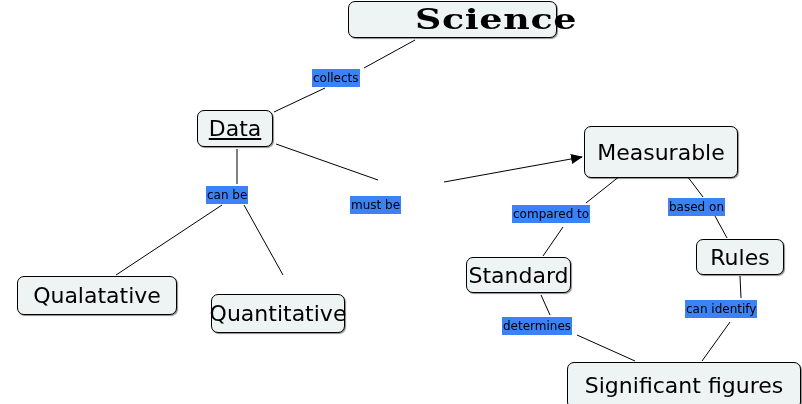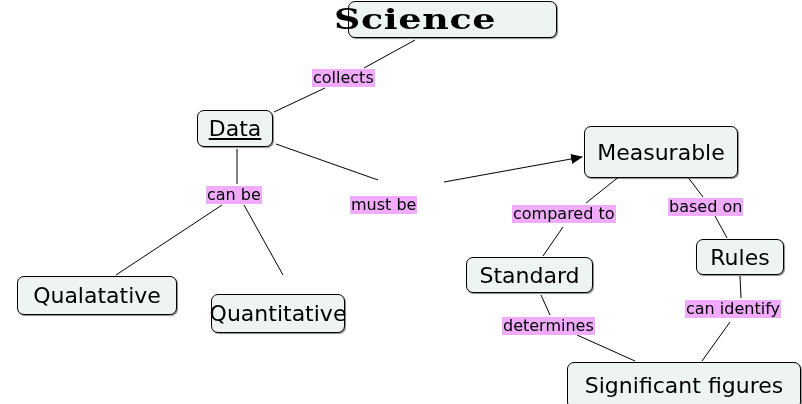--- a/index.html
+++ b/index.html
@@ -8,24 +8,24 @@
     svg.links { position: absolute; left: 0; top: 0; width: 802px; height: 404px; }
     svg.links line { stroke: #000; stroke-width: 1; }
     .node { position: absolute; box-sizing: border-box; background: #eef3f4;
             border: 1px solid #000; border-radius: 7px;
             box-shadow: 1px 1px 1px rgba(0,0,0,0.45);
             display: flex; align-items: center; justify-content: center;
             font-size: 22px; white-space: nowrap; }
     .title-wrap { position: absolute; box-sizing: border-box; background: #eef3f4;
                   border: 1px solid #000; border-radius: 7px;
                   box-shadow: 1px 1px 1px rgba(0,0,0,0.45);
-                  display: flex; align-items: center; justify-content: flex-start; padding-left: 6px; }
+                  display: flex; align-items: center; justify-content: flex-end; padding-left: 6px; }
     .title-text { font-family: "DejaVu Serif", serif; font-weight: bold; font-size: 27px;
                   display: inline-block; transform: scaleX(1.35); letter-spacing: 0.5px; }
-    .label { position: absolute; font-size: 16px; background: #f0abfc; white-space: nowrap;
+    .label { position: absolute; font-size: 12px; background: #3b82f6; white-space: nowrap;
              line-height: 18px; padding: 0 1px; }
   </style>
 </head>
 <body>
 
 <svg class="links" viewBox="0 0 802 404">
   <defs>
     <marker id="arrow" markerWidth="12" markerHeight="10" refX="11" refY="5" orient="auto" markerUnits="userSpaceOnUse">
       <path d="M0,0 L12,5 L0,10 Z" fill="#000"></path>
     </marker>
@@ -62,15 +62,15 @@
 <div class="label" style="left:502px; top:317px;">determines</div>
 <div class="label" style="left:685px; top:300px;">can identify</div>
 
 <div class="title-wrap" style="left:348px; top:1px; width:209px; height:37px;">
   <span class="title-text">Science</span>
 </div>
 <div class="node" style="left:197px; top:110px; width:76px; height:37px;text-decoration:underline;">Data</div>
 <div class="node" style="left:584px; top:126px; width:154px; height:52px;">Measurable</div>
 <div class="node" style="left:17px; top:276px; width:160px; height:39px;">Qualatative</div>
 <div class="node" style="left:211px; top:294px; width:134px; height:39px;">Quantitative</div>
-<div class="node" style="left:466px; top:257px; width:127px; height:36px;">Standard</div>
+<div class="node" style="left:466px; top:257px; width:105px; height:36px;">Standard</div>
 <div class="node" style="left:696px; top:239px; width:88px; height:36px;">Rules</div>
 <div class="node" style="left:567px; top:362px; width:234px; height:47px;">Significant figures</div>
 
 </body></html>

